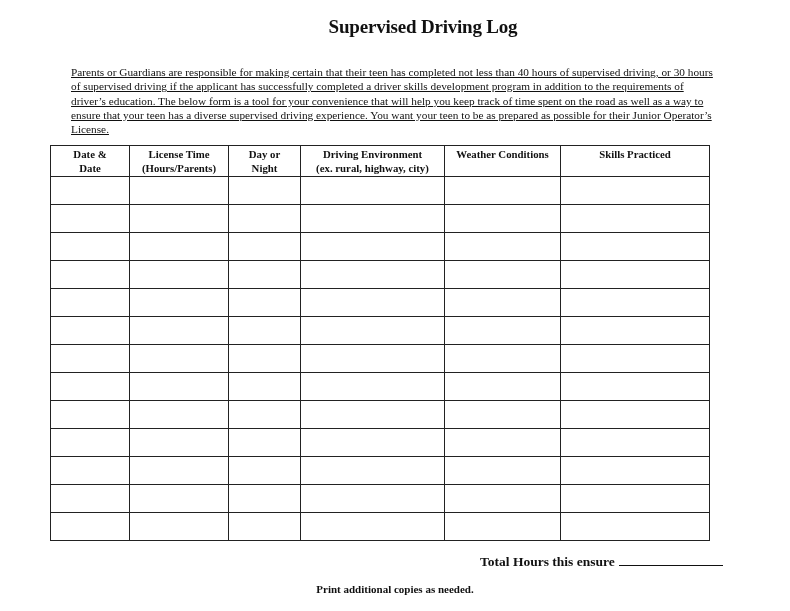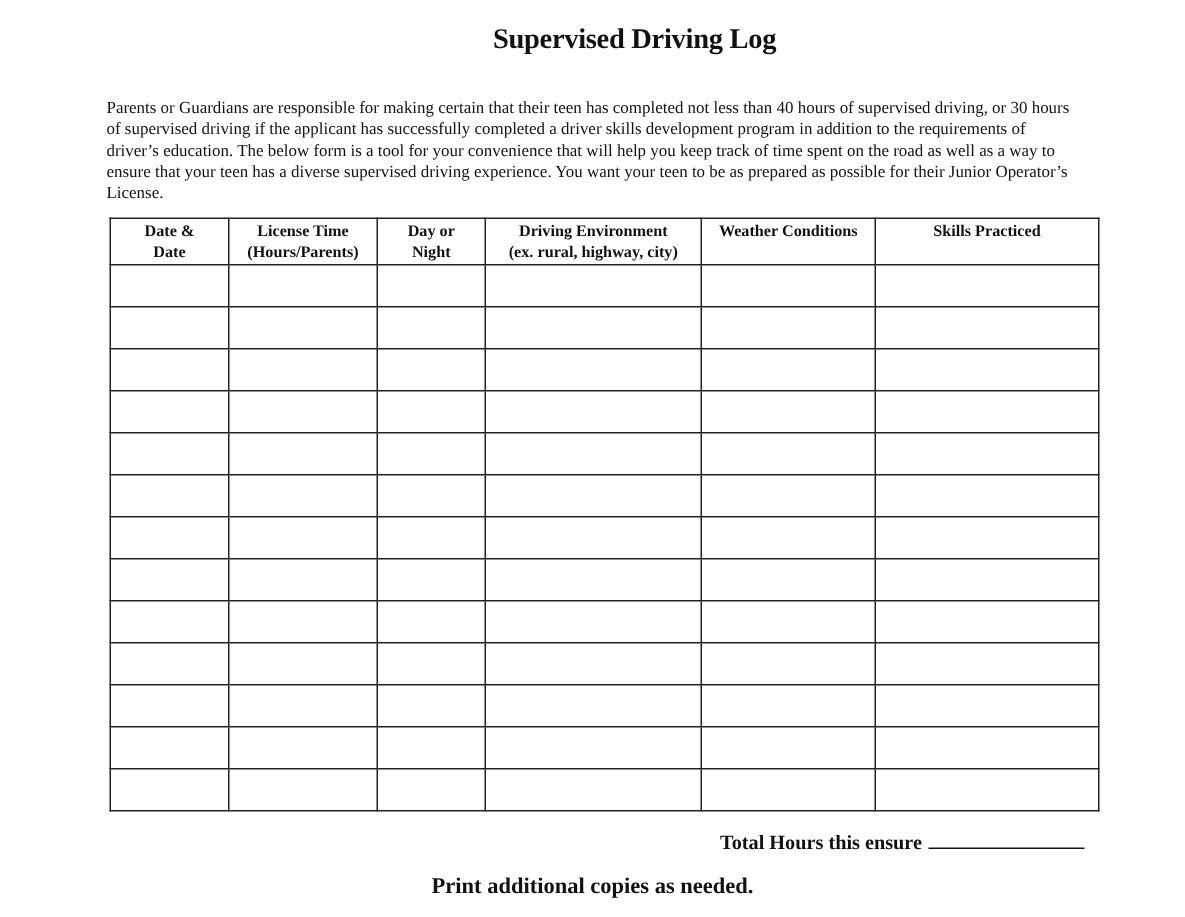--- a/index.html
+++ b/index.html
@@ -1,32 +1,32 @@
 <!DOCTYPE html>
 <html><head>
 <meta charset="utf-8">
 <style>
   html, body { margin: 0; padding: 0; background: #ffffff; }
   body { width: 790px; height: 611px; position: relative; overflow: hidden;
          font-family: "Liberation Serif", serif; color: #111; }
   .title { position: absolute; left: 0; width: 790px; top: 16px; text-align: center;
            font-size: 19px; font-weight: bold; letter-spacing: -0.2px; margin-left: 28px; }
   .intro { position: absolute; left: 71px; width: 650px; top: 65px;
-           font-size: 11.3px; line-height: 14.3px; }
-  table.log { position: absolute; left: 73px; top: 145px; border-collapse: collapse;
+           font-size: 11.3px; line-height: 14.3px; text-decoration: underline; }
+  table.log { position: absolute; left: 50px; top: 145px; border-collapse: collapse;
               table-layout: fixed; width: 659px; padding-left: 44px; }
   table.log th, table.log td { border: 1.3px solid #222; padding: 0; }
   table.log th { height: 29px; font-size: 10.8px; font-weight: bold; line-height: 14px;
                  vertical-align: top; text-align: center; padding-top: 1px; }
   table.log td { height: 27px; }
   .total { position: absolute; top: 553px; left: 480px; font-size: 13.5px; font-weight: bold; }
   .total .blank { display: inline-block; width: 104px; border-bottom: 1px solid #111;
                   height: 12px; margin-left: 4px; vertical-align: baseline; }
   .footer { position: absolute; top: 583px; left: 0; width: 790px; text-align: center;
-            font-size: 15px; font-weight: bold; }
+            font-size: 11px; font-weight: bold; }
 </style>
 </head>
 <body>
 
 <div class="title">Supervised Driving Log</div>
 
 <div class="intro">Parents or Guardians are responsible for making certain that their teen has completed not less than 40 hours of supervised driving, or 30 hours of supervised driving if the applicant has successfully completed a driver skills development program in addition to the requirements of driver’s education. The below form is a tool for your convenience that will help you keep track of time spent on the road as well as a way to ensure that your teen has a diverse supervised driving experience. You want your teen to be as prepared as possible for their Junior Operator’s License.</div>
 
 <table class="log">
   <colgroup>

